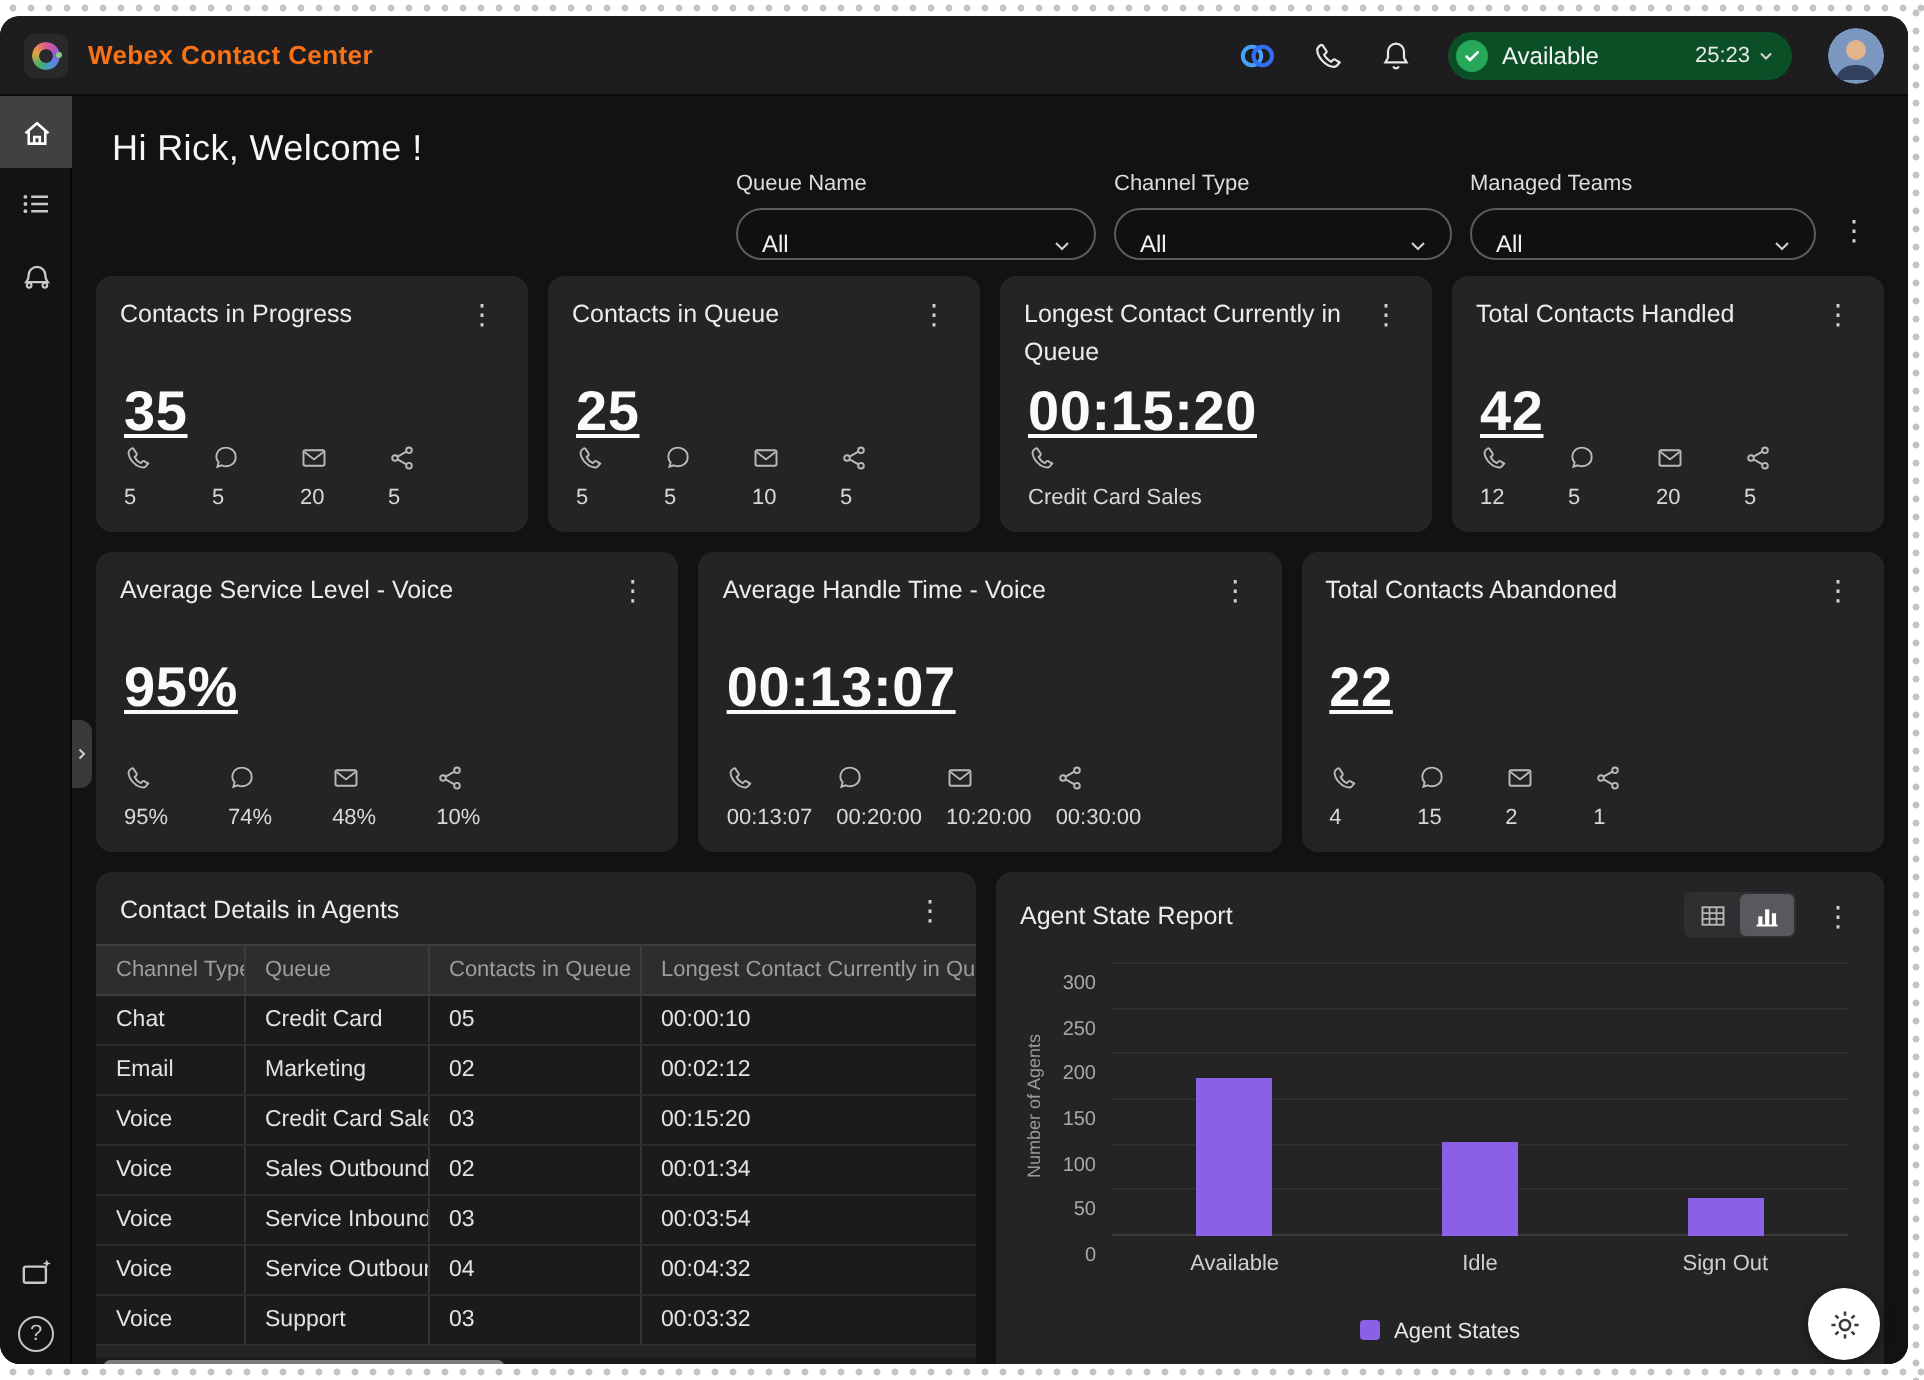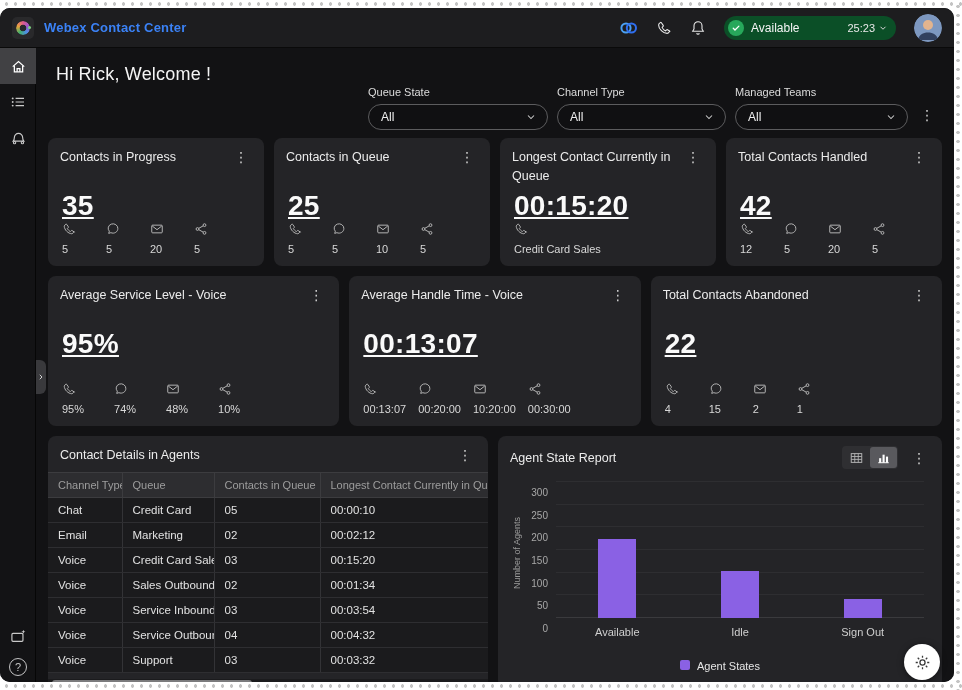--- a/index.html
+++ b/index.html
@@ -17,21 +17,21 @@
 
   .app { position:absolute; left:0; top:8px; right:8px; bottom:8px; background:#121214; border-radius:10px; overflow:hidden; }
 
   
   .topbar { position:absolute; left:0; top:0; right:0; height:40px; background:#1d1d1f; display:flex; align-items:center; padding:0 12px; border-bottom:1px solid #0a0a0a; z-index:5; }
   .logo-tile { width:22px; height:22px; border-radius:5px; background:#29292b; position:relative; flex:0 0 auto; }
   .logo-ring { position:absolute; left:4px; top:4px; width:14px; height:14px; border-radius:50%;
     background:conic-gradient(#e05a8c,#9b59d0,#4a90e2,#43b06b,#e8a33d,#e05a8c);
     -webkit-mask:radial-gradient(circle, transparent 0 3.2px, #000 3.6px); mask:radial-gradient(circle, transparent 0 3.2px, #000 3.6px); }
   .logo-dot { position:absolute; right:3px; top:9px; width:3.5px; height:3.5px; border-radius:50%; background:#7ed17f; }
-  .app-title { color:#3b82f6; font-size:13px; font-weight:700; margin-left:10px; letter-spacing:.2px; }
+  .app-title { color:#f97316; font-size:13px; font-weight:700; margin-left:10px; letter-spacing:.2px; }
   .topbar-right { margin-left:auto; display:flex; align-items:center; gap:18px; }
   .tb-icon { color:#e8e8e8; display:flex; align-items:center; cursor:pointer; }
   .status-pill { display:flex; align-items:center; height:24px; min-width:172px; background:#0b4f27; border-radius:12px; padding:0 8px 0 4px; gap:7px; cursor:pointer; }
   .check-circle { width:16px; height:16px; border-radius:50%; background:#27a85b; display:flex; align-items:center; justify-content:center; color:#fff; }
   .status-label { color:#f4f4f4; font-size:12px; }
   .status-timer { margin-left:auto; color:#e9e9e9; font-size:11px; display:flex; align-items:center; gap:3px; }
   .avatar { width:28px; height:28px; border-radius:50%; overflow:hidden; flex:0 0 auto; cursor:pointer; }
 
   
   .sidebar { position:absolute; left:0; top:40px; bottom:0; width:36px; background:#131315; border-right:1px solid #060606; z-index:4; }
@@ -41,21 +41,21 @@
   .help-badge { width:18px; height:18px; border:1.3px solid #c4c4c4; border-radius:50%; color:#c4c4c4; font-size:11px; display:flex; align-items:center; justify-content:center; cursor:pointer; }
   .expand-handle { position:absolute; left:36px; top:352px; width:10px; height:34px; background:#39393c; border-radius:0 6px 6px 0; display:flex; align-items:center; justify-content:center; color:#cfcfcf; cursor:pointer; z-index:6; }
 
   
   .main { position:absolute; left:36px; top:40px; right:0; bottom:0; background:#121214; overflow:hidden; }
   .welcome { position:absolute; left:20px; top:16px; color:#f5f5f5; font-size:18px; letter-spacing:.2px; }
 
   .filters { position:absolute; left:332px; top:38px; display:flex; gap:9px; }
   .filter-group { display:flex; flex-direction:column; gap:6px; }
   .filter-label { color:#dcdcdc; font-size:11px; }
-  .select { height:26px; background:#101012; border:1px solid #5c5c5e; border-radius:13px; display:flex; align-items:center; padding:0 10px 0 12px; color:#f0f0f0; font-size:12px; cursor:pointer; }
+  .select { height:26px; background:#101012; border:1px solid #5c5c5e; border-radius:13px; display:flex; align-items:flex-end; padding:0 10px 0 12px; color:#f0f0f0; font-size:12px; cursor:pointer; }
   .select .sel-caret { margin-left:auto; color:#cfcfcf; display:flex; }
   .w1{ width:180px;} .w2{ width:169px;} .w3{ width:173px;}
   .filters-kebab { position:absolute; right:16px; top:58px; }
 
   .kebab { color:#d0d0d0; font-size:14px; line-height:1; cursor:pointer; padding:2px 4px; user-select:none; }
 
   
   .cards { position:absolute; left:12px; right:12px; top:90px; bottom:6px; }
   .row1 { display:grid; grid-template-columns:repeat(4,1fr); gap:10px; height:128px; }
   .row2 { display:grid; grid-template-columns:repeat(3,1fr); gap:10px; height:150px; margin-top:10px; }
@@ -200,21 +200,21 @@
       <svg width="8" height="8" viewBox="0 0 16 16">
           <path d="M5.5 3.5 10 8l-4.5 4.5" fill="none" stroke="currentColor" stroke-width="2"></path>
         </svg>
     </div>
 
     <div class="main">
       <div class="welcome">Hi Rick, Welcome !</div>
 
       <div class="filters">
         <div class="filter-group">
-          <span class="filter-label">Queue State</span>
+          <span class="filter-label">Queue Name</span>
           <div class="select w1">
             <span>All</span>
             <span class="sel-caret">
                 <svg width="12" height="12" viewBox="0 0 16 16">
                   <path d="M4 6l4 4 4-4" fill="none" stroke="currentColor" stroke-width="1.4"></path>
                 </svg>
               </span>
           </div>
         </div>
         <div class="filter-group">

